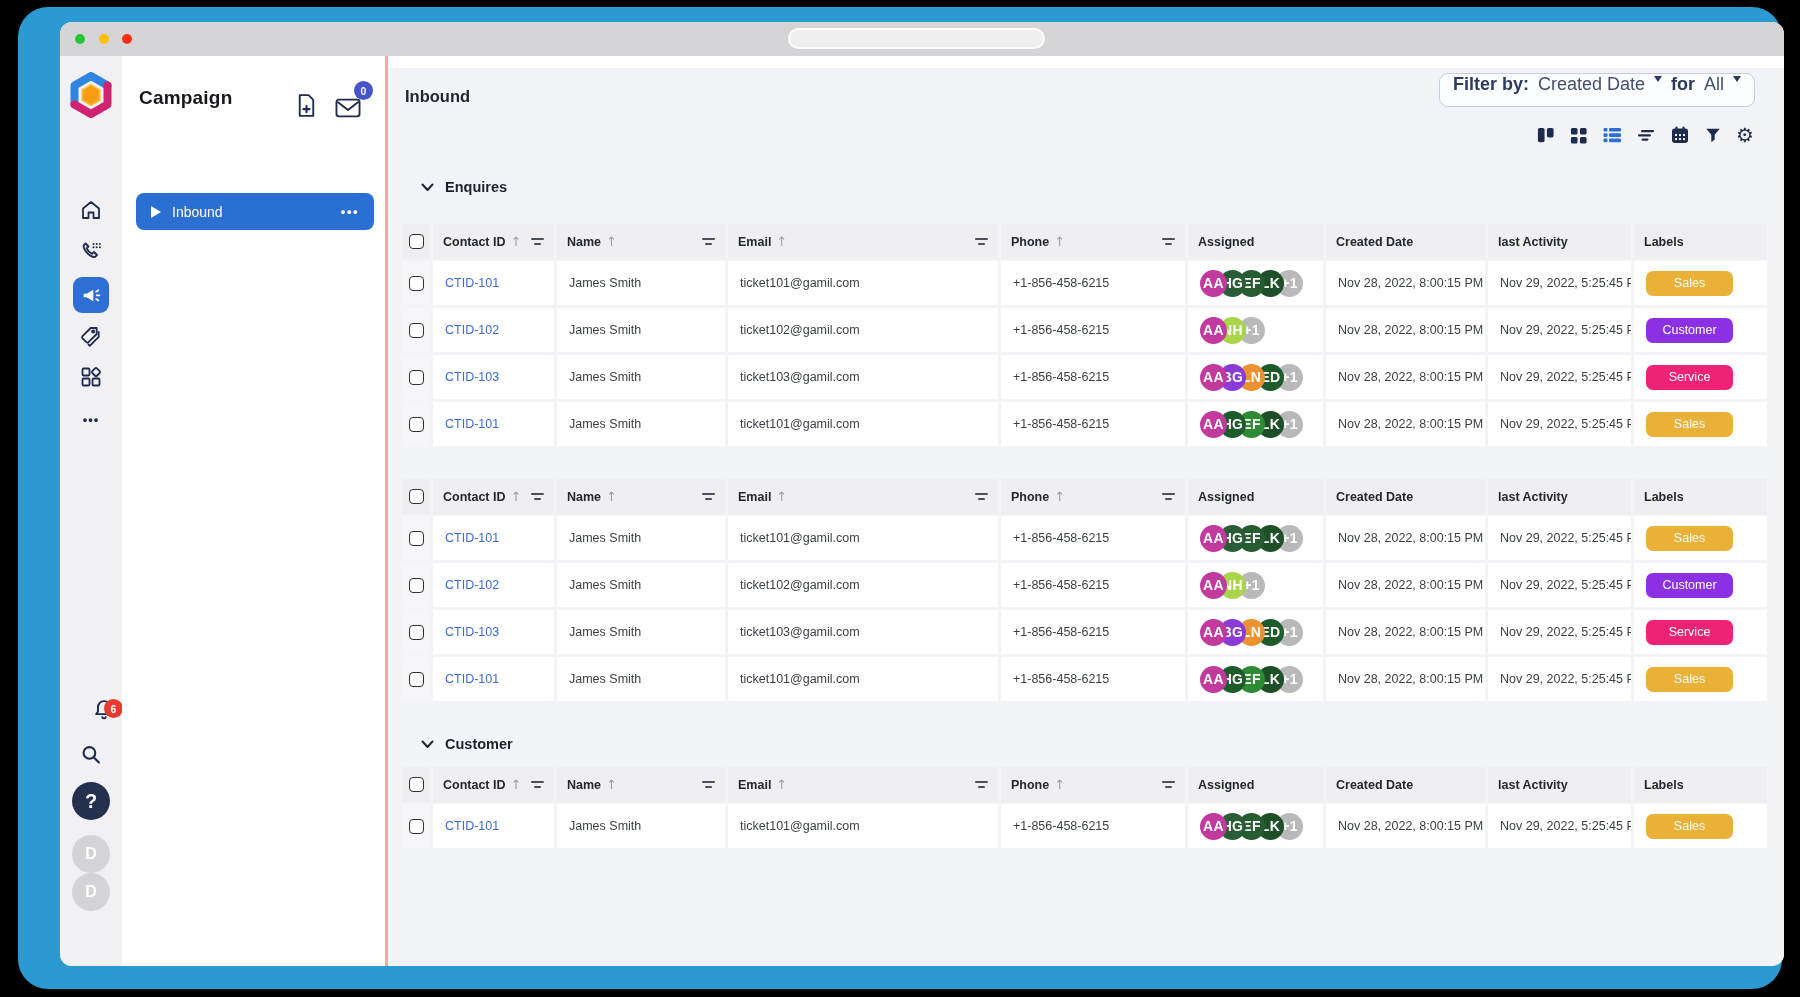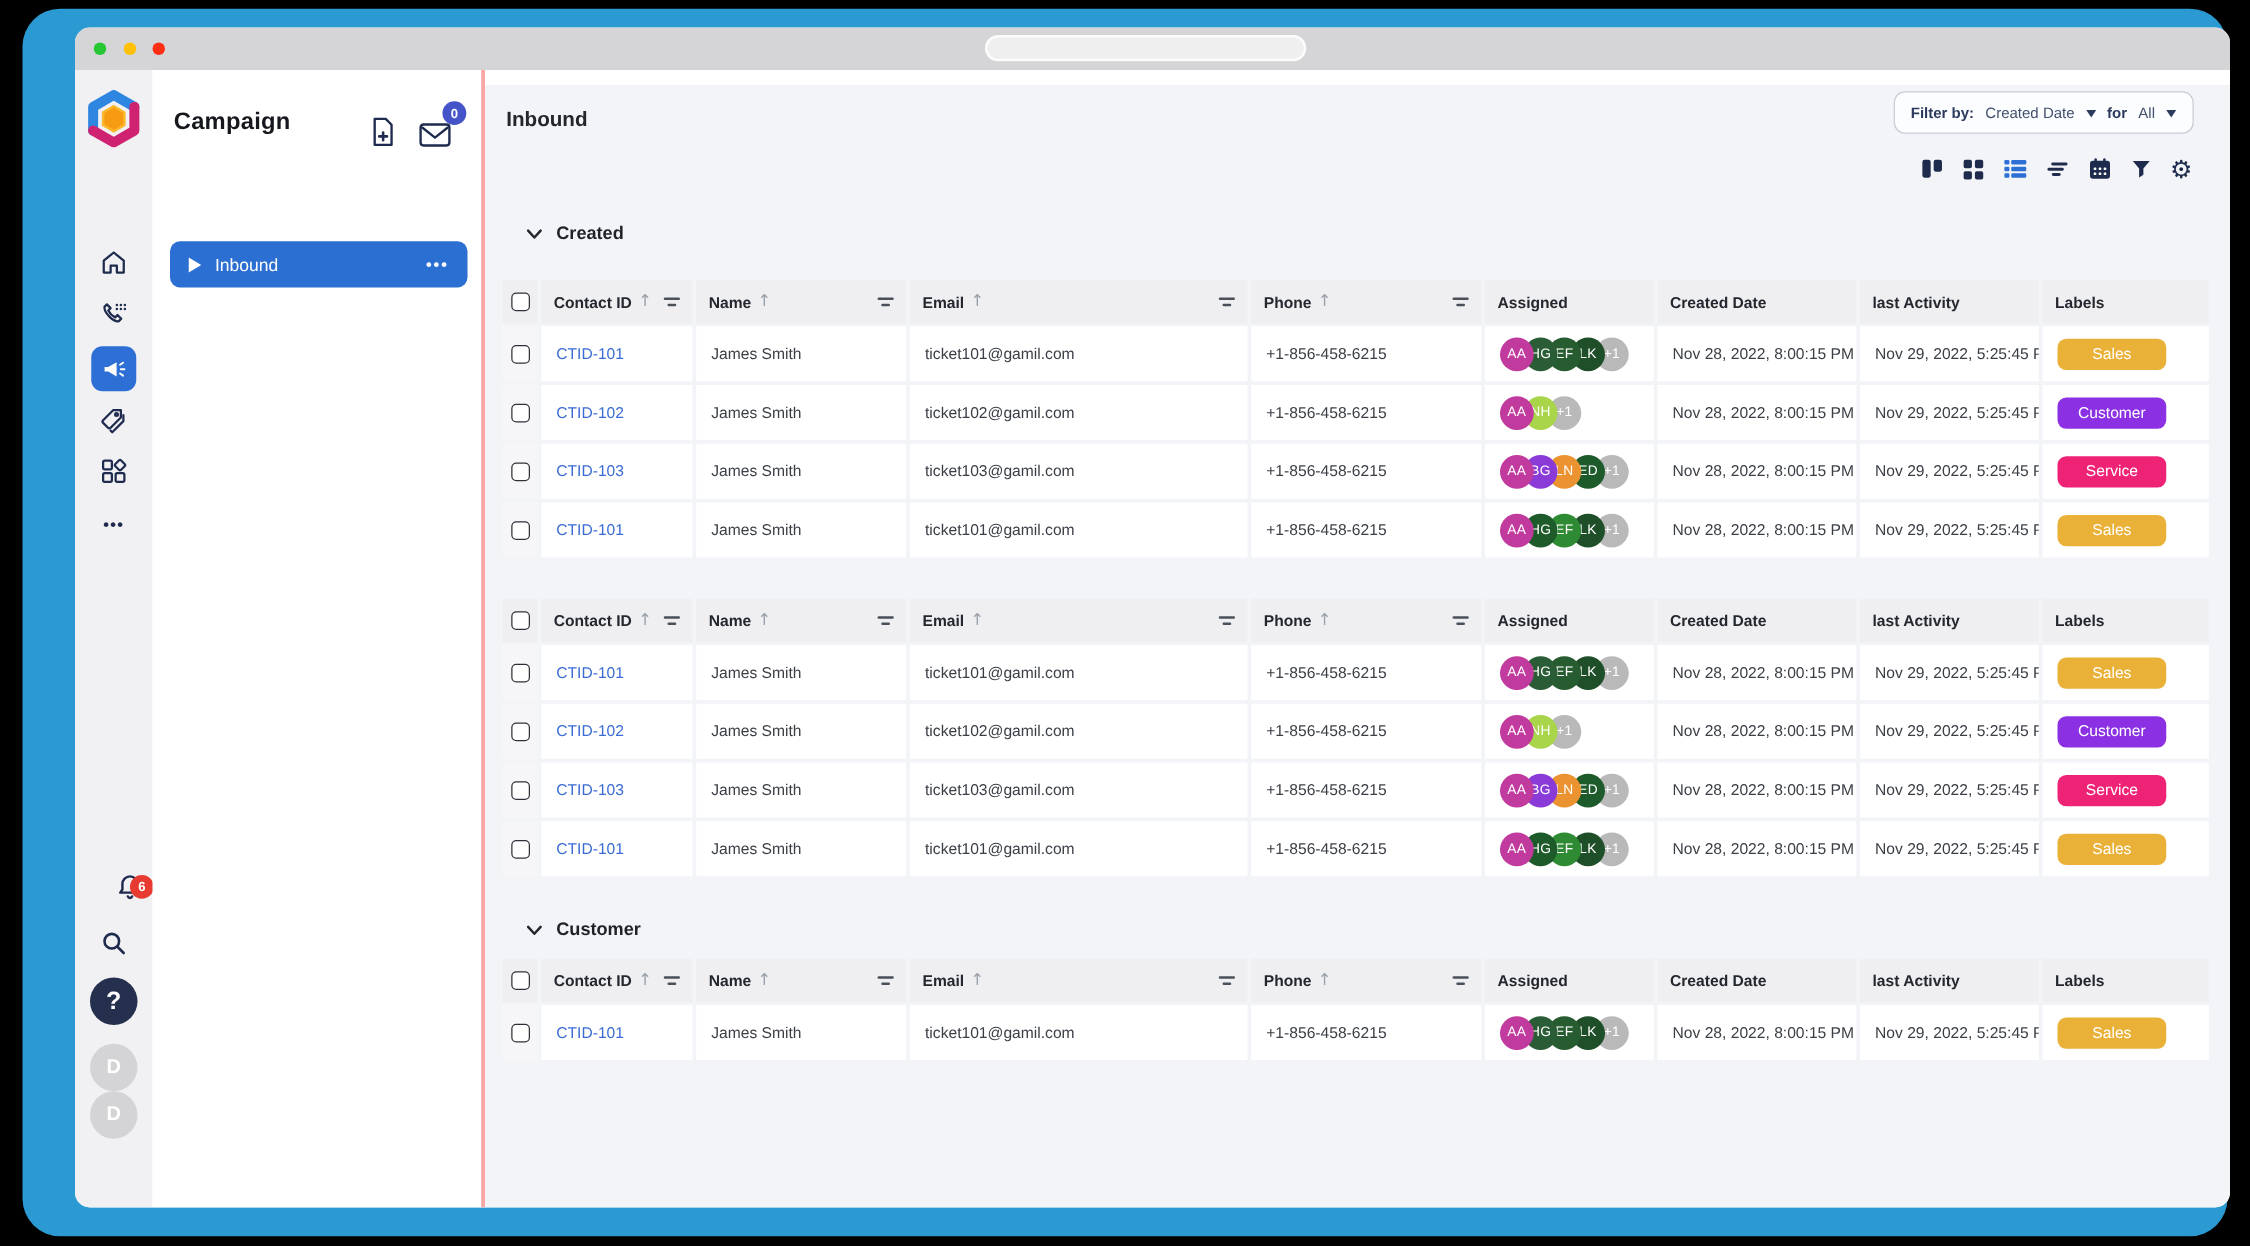--- a/index.html
+++ b/index.html
@@ -41,21 +41,21 @@
   .inbound{position:absolute;left:14px;top:137px;width:238px;height:37px;background:#2b6fd2;border-radius:8px;
            display:flex;align-items:center;padding:0 15px;color:#fff}
   .play{width:0;height:0;border-left:10px solid #fff;border-top:6.5px solid transparent;border-bottom:6.5px solid transparent;margin-right:11px}
   .inblabel{font-size:14px}
   .dots3{margin-left:auto;font-weight:700;letter-spacing:1.5px;font-size:13px}
   
   .main{flex:1;background:#f2f4f7;position:relative;min-width:0}
   .mainstrip{position:absolute;top:0;left:0;right:0;height:12px;background:#fff}
   .maintitle{position:absolute;left:17px;top:31px;font-size:16.5px;font-weight:600;color:#23262d}
   .filterbox{position:absolute;right:29px;top:17px;height:34px;border:1.5px solid #c8cdd6;border-radius:9px;background:#fcfdfe;
-             display:flex;align-items:center;padding:0 13px;gap:9px;font-size:12px;color:#2d3a5c}
+             display:flex;padding:0 13px;gap:9px;font-size:18px;color:#2d3a5c}
   .fb-b{font-weight:700;color:#2c3a5e}.fb-v{color:#42506e}
   .caret{width:0;height:0;border-left:4.5px solid transparent;border-right:4.5px solid transparent;border-top:6px solid #2c3a5e;margin-top:2px}
   .toolbar{position:absolute;right:30px;top:69px;display:flex;gap:14px;align-items:center;height:20px}
   .tbi{display:flex;align-items:center;justify-content:center}
   .gearglyph{font-family:"DejaVu Sans",sans-serif;font-size:20px;color:#1e2b4d;line-height:1}
   
   .sections{position:absolute;left:14px;right:17px;top:114px}
   .section{--cols:28px 121px 168px 270px 184px 135px 159px 143px minmax(0,1fr)}
   .section+.section{margin-top:33px}
   .section-title-row{display:flex;align-items:center;gap:11px;margin-left:19px;height:20px}
@@ -71,21 +71,21 @@
   .flt{width:13px;display:flex;flex-direction:column;gap:3.5px;align-items:center;margin-left:auto}
   .flt i{display:block;height:1.7px;background:#4a505a;width:13px;border-radius:1px}
   .flt i:last-child{width:7px}
   .trow{height:44px;margin-bottom:3px}
   .tbody .trow:last-child{margin-bottom:0}
   .c{background:#fff;display:flex;align-items:center;padding:0 12px;font-size:12.5px;color:#3a3f46;white-space:nowrap;overflow:hidden}
   .c.cbc{background:#f6f6f8;justify-content:center;padding:0}
   .cbx{width:15px;height:15px;border:1.7px solid #2e3238;border-radius:4px;background:#fff;display:inline-block}
   .link{color:#3a6cd4}
   .avgroup{display:flex;align-items:center}
-  .av{width:27px;height:27px;border-radius:50%;color:#fff;font-size:11px;font-weight:400;display:flex;align-items:center;
+  .av{width:27px;height:27px;border-radius:50%;color:#fff;font-size:14px;font-weight:700;display:flex;align-items:center;
       justify-content:center;margin-right:-8px;position:relative;letter-spacing:.3px}
   .c.lblc{justify-content:flex-start}
   .pill{min-width:87px;height:25px;border-radius:7px;color:#fff;font-size:12.5px;display:flex;align-items:center;justify-content:center;padding:0 10px}
 </style>
 </head>
 <body>
 
 <div class="frame">
   <div class="window">
 
@@ -267,21 +267,21 @@
         </div>
 
         <div class="sections">
             <section class="section">
               <div class="section-title-row">
                 <span class="chev">
                   <svg width="13" height="9" viewBox="0 0 13 9">
                     <polyline points="1.5,1.5 6.5,7 11.5,1.5" fill="none" stroke="#23262c" stroke-width="2" stroke-linecap="round" stroke-linejoin="round"></polyline>
                   </svg>
                 </span>
-                <span class="section-title">Created</span>
+                <span class="section-title">Enquires</span>
               </div>
               <div class="thead">
                 <div class="hc cbc">
                   <span class="cbx"></span>
                 </div>
                 <div class="hc">
                   <span class="hlbl">Contact ID</span>
                   <span class="sarr">↑</span>
                   <span class="flt">
                     <i></i>

